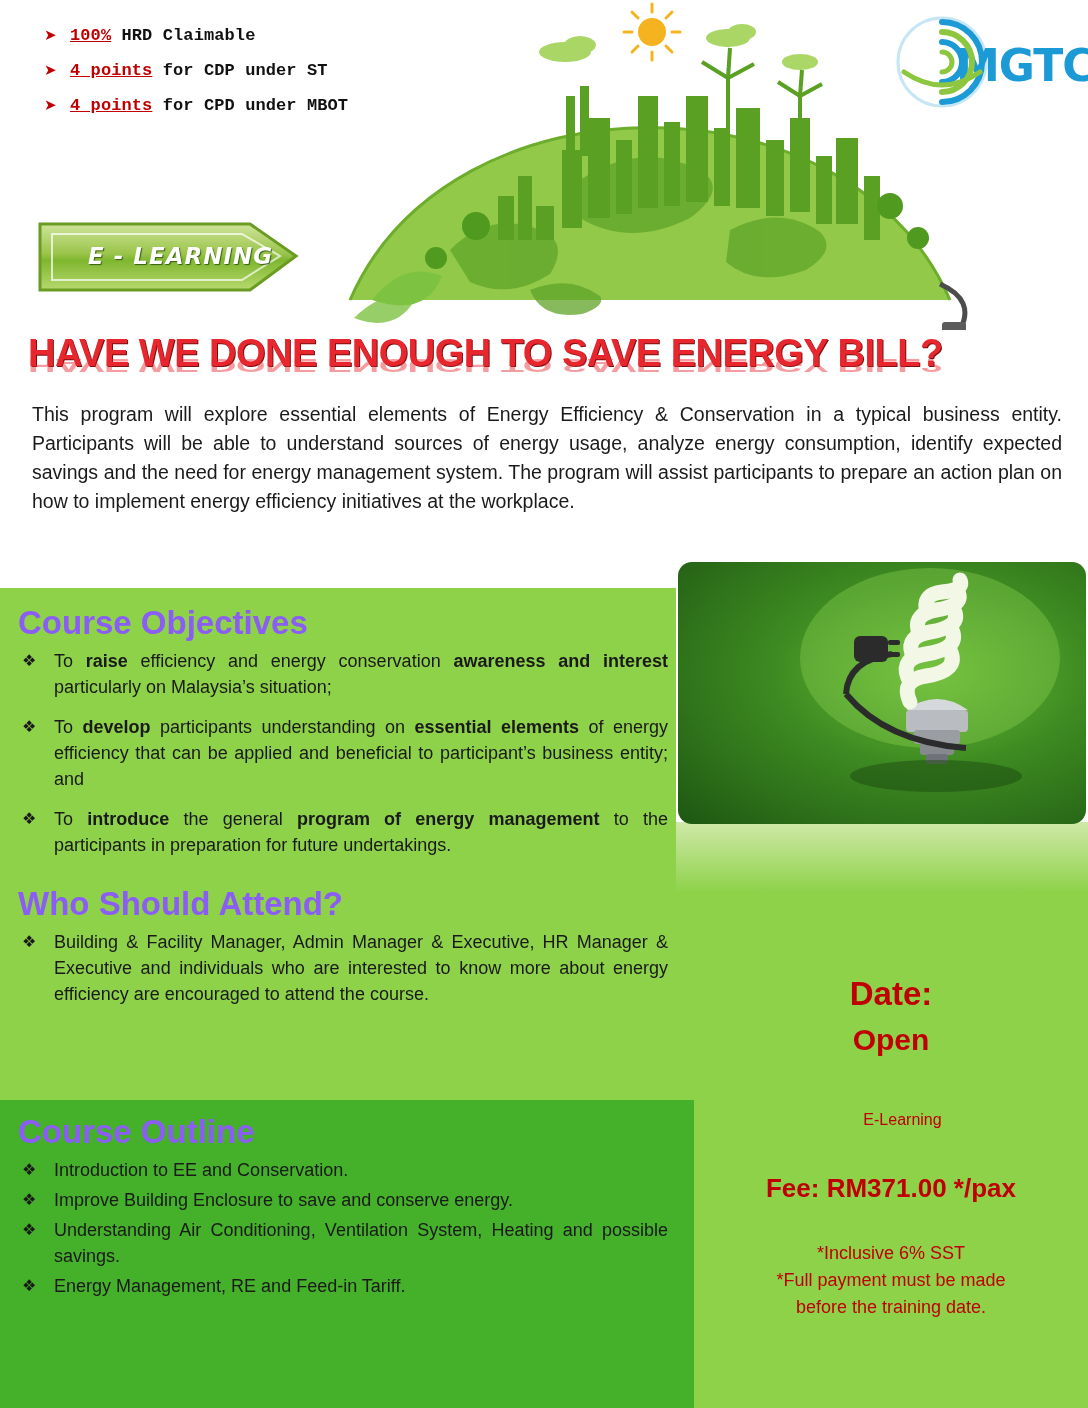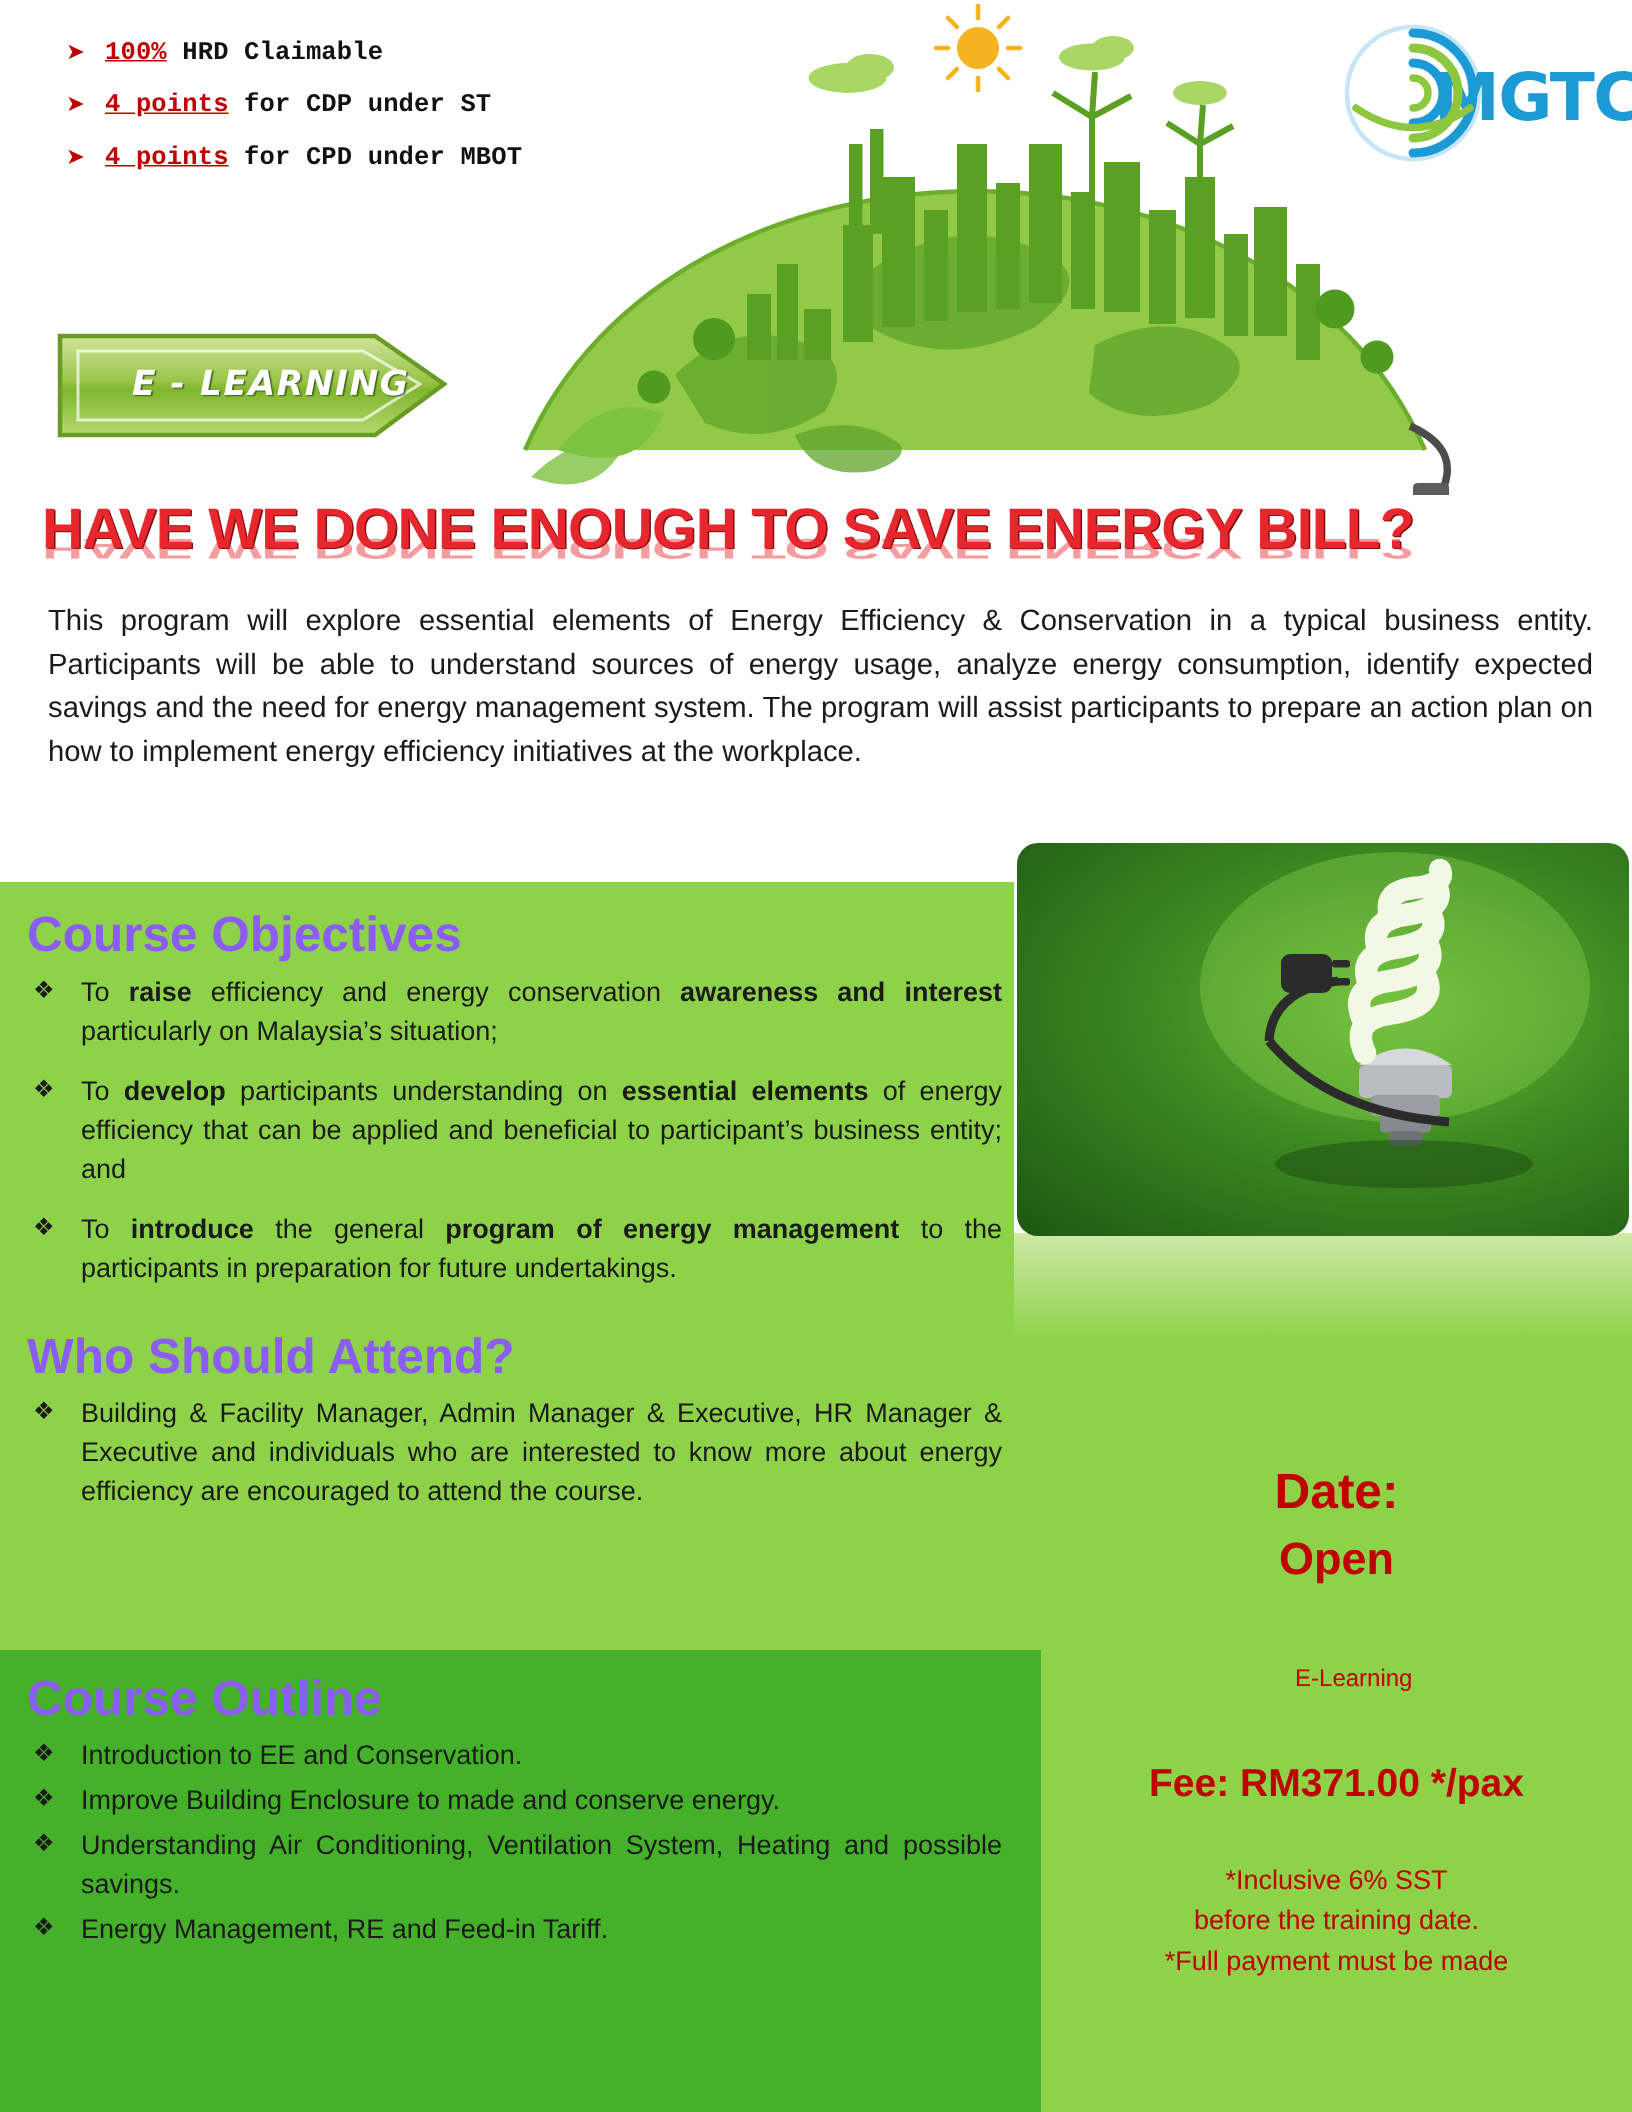--- a/index.html
+++ b/index.html
@@ -473,29 +473,29 @@
   <h2 class="sec-heading">Who Should Attend?</h2>
   <ul class="bul">
     <li>Building &amp; Facility Manager, Admin Manager &amp; Executive, HR Manager &amp; Executive and individuals who are interested to know more about energy efficiency are encouraged to attend the course.</li>
   </ul>
 </div>
 
 <div class="content-left" style="top:1113px;">
   <h2 class="sec-heading">Course Outline</h2>
   <ul class="bul tight">
     <li>Introduction to EE and Conservation.</li>
-    <li>Improve Building Enclosure to made and conserve energy.</li>
+    <li>Improve Building Enclosure to save and conserve energy.</li>
     <li>Understanding Air Conditioning, Ventilation System, Heating and possible savings.</li>
     <li>Energy Management, RE and Feed-in Tariff.</li>
   </ul>
 </div>
 
 <div class="right-info" style="top:975px;">
   <div class="ri-date-label">Date:</div>
   <div class="ri-date-value">Open</div>
   <div class="ri-mode">E-Learning</div>
   <div class="ri-fee">Fee: RM371.00 */pax</div>
   <div class="ri-notes">
     <div>*Inclusive 6% SST</div>
+    <div>*Full payment must be made</div>
     <div>before the training date.</div>
-    <div>*Full payment must be made</div>
   </div>
 </div>
 
 </body></html>

